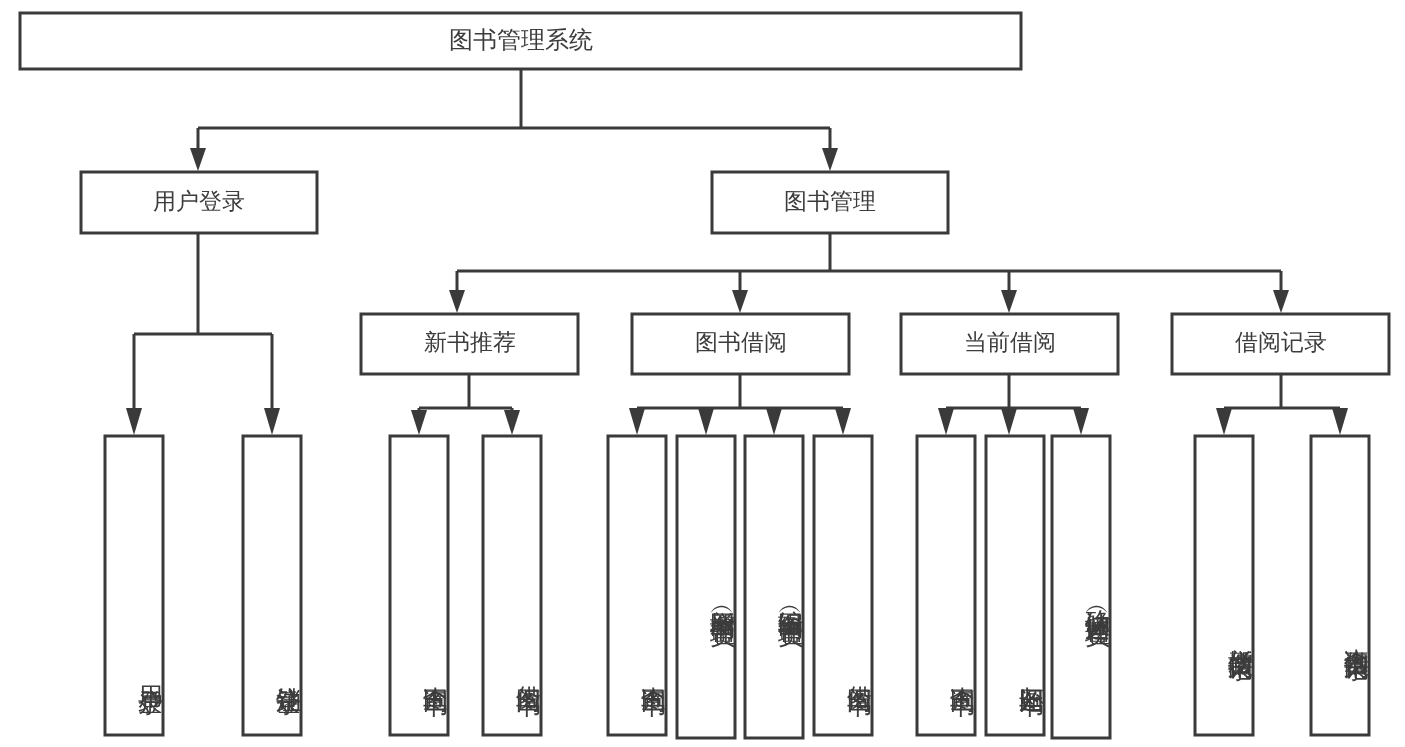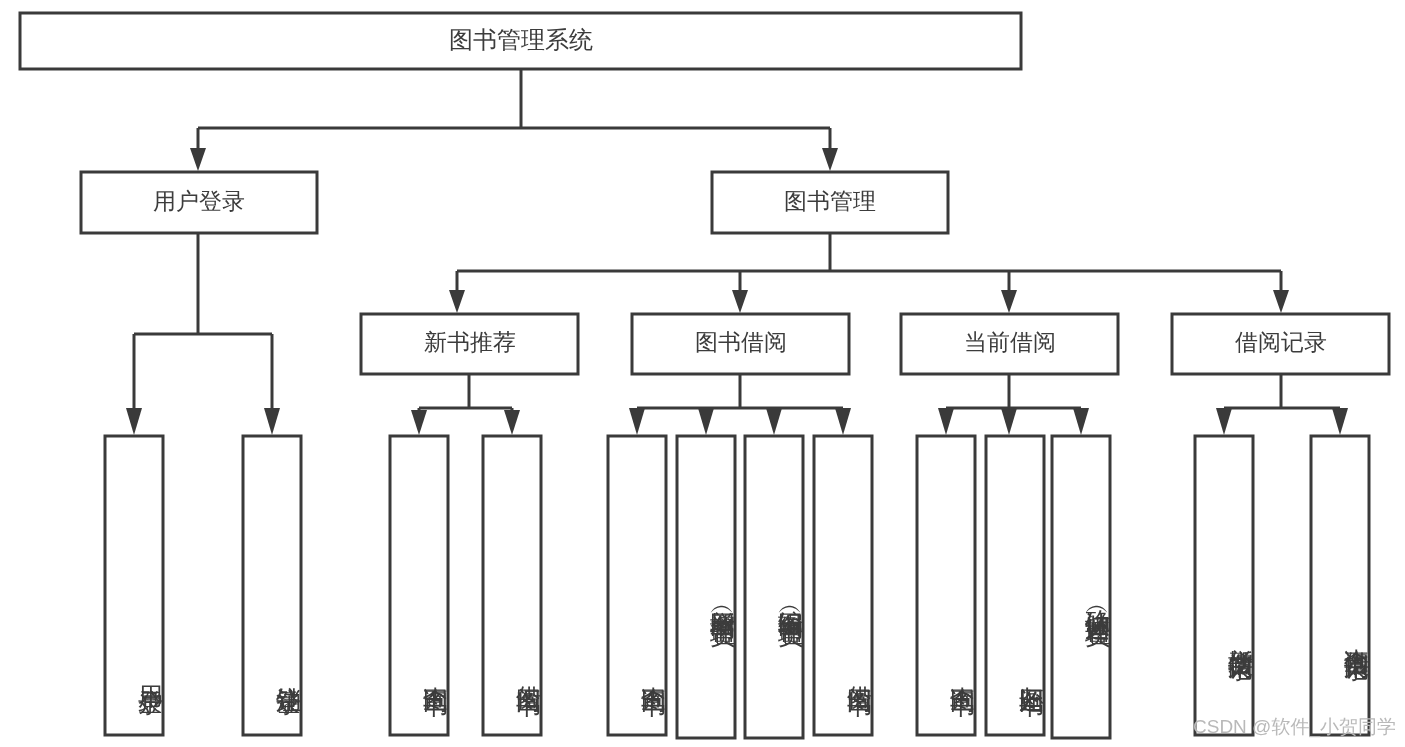--- a/index.html
+++ b/index.html
@@ -196,14 +196,13 @@
   <div class="vlabel" style="left:745px; top:436px; width:58px; height:302px; padding-top:12px;">编辑图书（管理员）</div>
   <div class="vlabel" style="left:814px; top:436px; width:58px; height:299px; padding-top:84px;">借阅图书</div>
 
   <div class="vlabel" style="left:917px; top:436px; width:58px; height:299px; padding-top:84px;">查询图书</div>
   <div class="vlabel" style="left:986px; top:436px; width:58px; height:299px; padding-top:84px;">归还图书</div>
   <div class="vlabel" style="left:1052px; top:436px; width:58px; height:302px; padding-top:12px;">确认归还（管理员）</div>
 
   <div class="vlabel" style="left:1195px; top:436px; width:58px; height:299px; padding-top:48px;">新增借阅记录</div>
   <div class="vlabel" style="left:1311px; top:436px; width:58px; height:299px; padding-top:48px;">查询借阅记录</div>
 
-  <div class="watermark" style="left:1193px; top:714px;">CSDN @软件_小贺同学</div>
 </div>
 
 </body></html>

